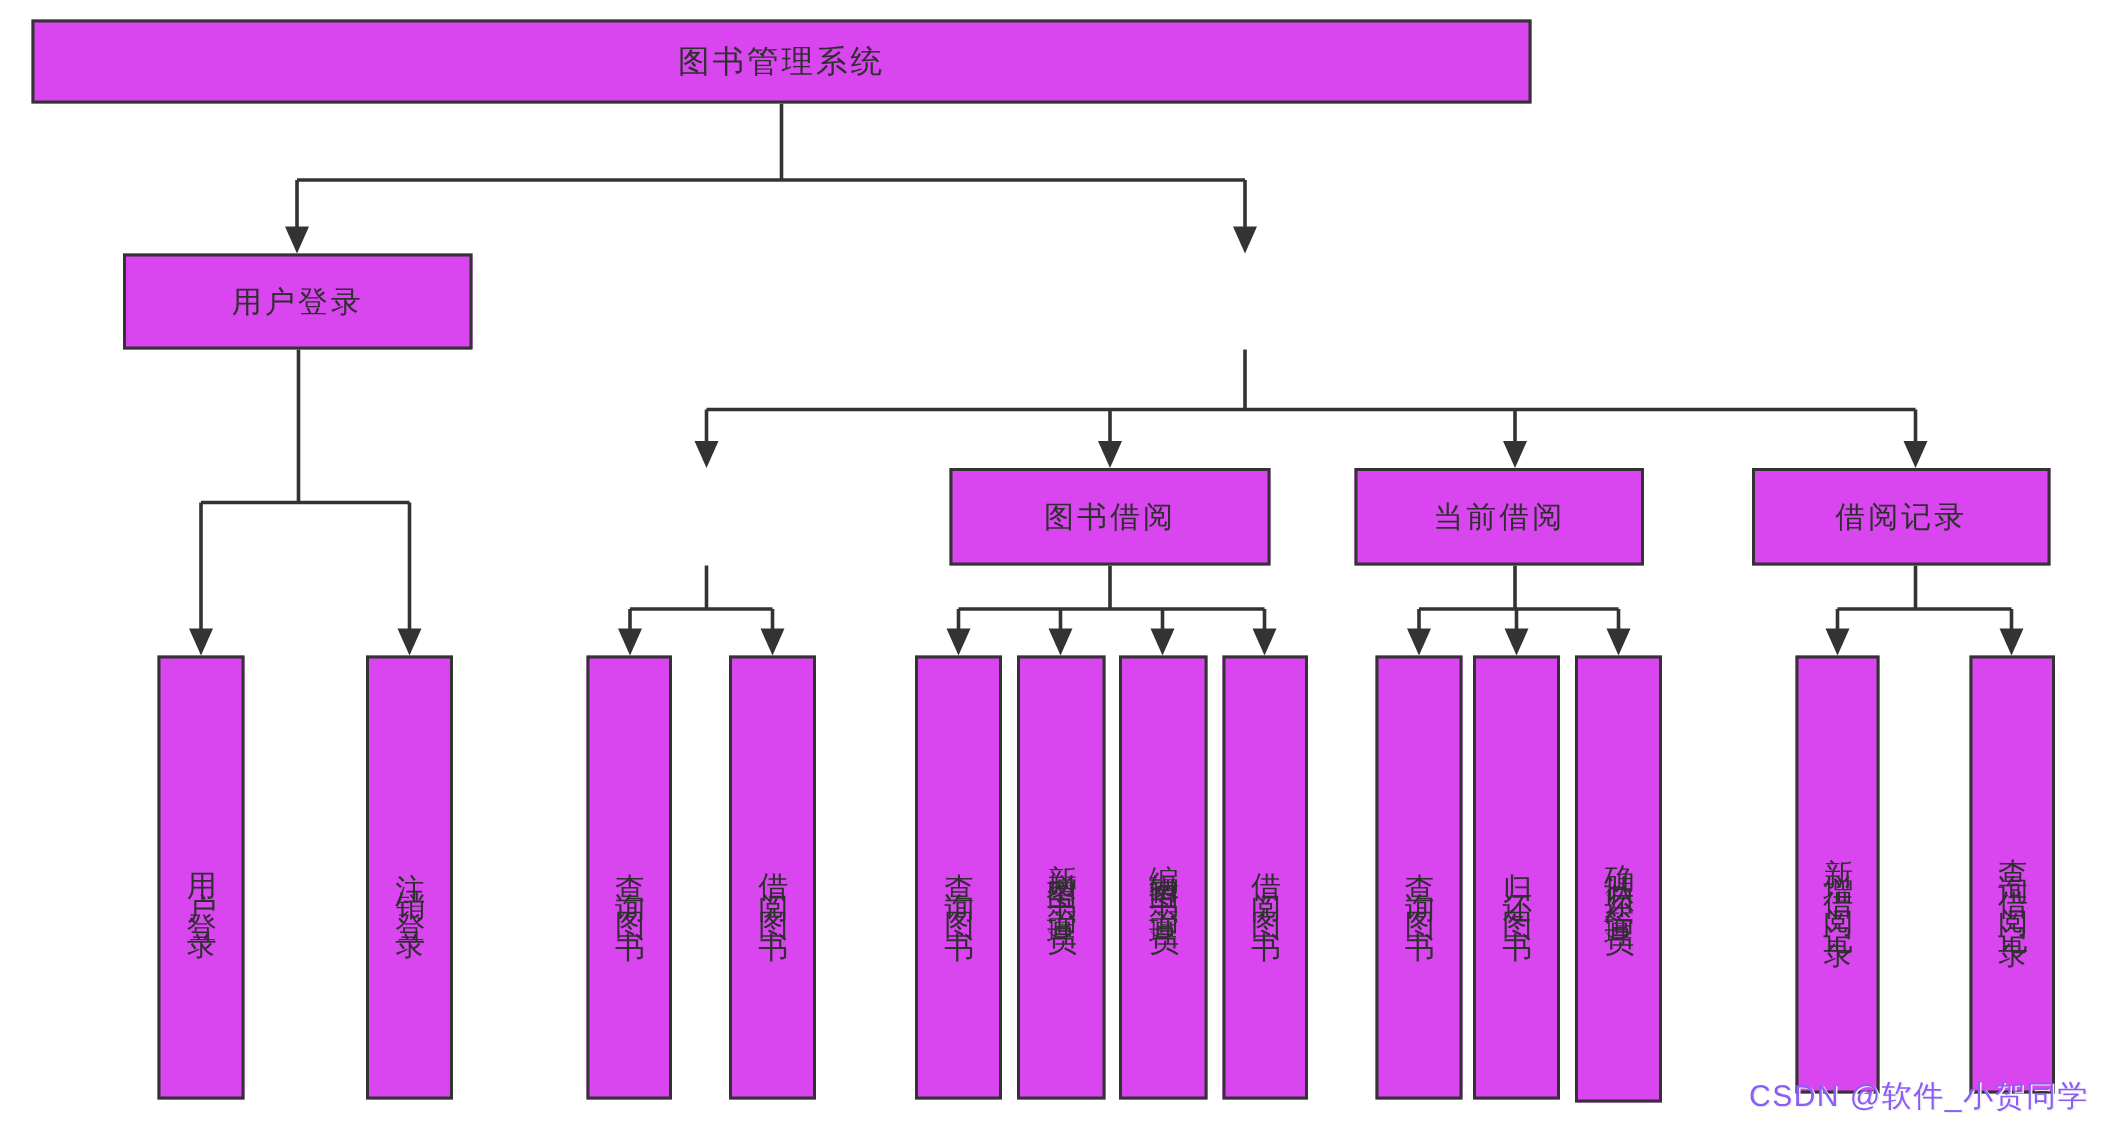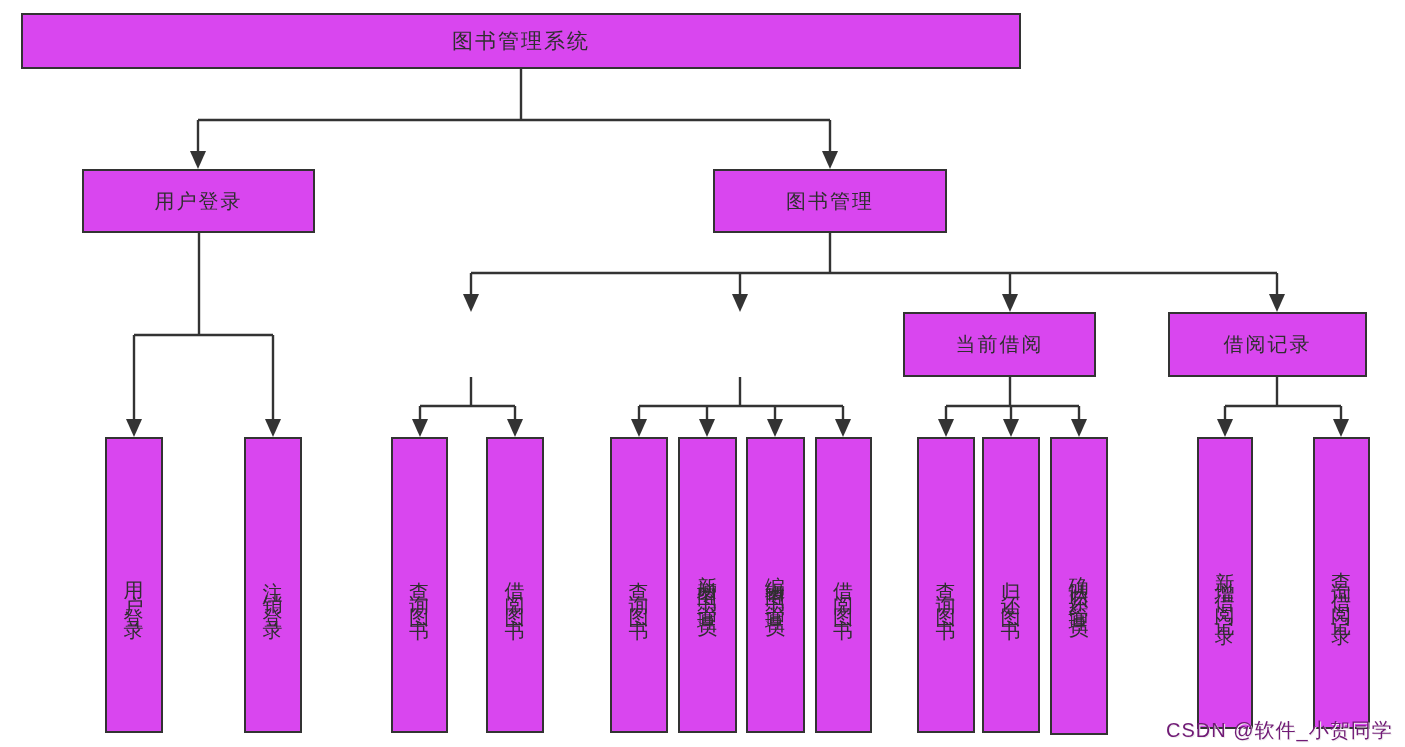--- a/index.html
+++ b/index.html
@@ -11,21 +11,21 @@
         border:2px solid #333333;color:#2f2f2f;display:flex;
         align-items:center;justify-content:center;z-index:2;}
   .hnode{font-size:20px;letter-spacing:2px;white-space:nowrap;}
   .root{font-size:21px;}
   .vnode span{writing-mode:vertical-rl;text-orientation:mixed;
         font-size:20px;color:#2f2f2f;white-space:nowrap;line-height:1;}
   .ls4 span{letter-spacing:13px;text-indent:13px;}
   .ls6 span{letter-spacing:11px;text-indent:11px;}
   .ls9 span{letter-spacing:6px;text-indent:4px;}
   .watermark{position:absolute;left:1166px;top:717px;z-index:3;
-        font-size:20px;color:#701a75;letter-spacing:1px;
+        font-size:20px;color:#8b5cf6;letter-spacing:1px;
         text-shadow:1px 1px 0 #ededed;white-space:nowrap;}
 </style>
 </head>
 <body>
 
 <div class="stage">
 
   <svg class="wires" width="1405" height="747" viewBox="0 0 1405 747">
     <g stroke="#333333" stroke-width="2.4" fill="none">
 
@@ -93,24 +93,24 @@
     </g>
   </svg>
 
   <div class="node hnode root" style="left:21px;top:13px;width:1000px;height:56px;">
     <span>图书管理系统</span>
   </div>
 
   <div class="node hnode" style="left:82px;top:169px;width:233px;height:64px;">
     <span>用户登录</span>
   </div>
-  <div class="node hnode" style="left:713px;top:169px;width:234px;height:64px;">
-    <span>图书管理</span>
+
+  <div class="node hnode" style="left:633px;top:312px;width:214px;height:65px;">
+    <span>图书借阅</span>
   </div>
-
   <div class="node hnode" style="left:903px;top:312px;width:193px;height:65px;">
     <span>当前借阅</span>
   </div>
   <div class="node hnode" style="left:1168px;top:312px;width:199px;height:65px;">
     <span>借阅记录</span>
   </div>
 
   <div class="node vnode ls4" style="left:105px;top:437px;width:58px;height:296px;">
     <span>用户登录</span>
   </div>

